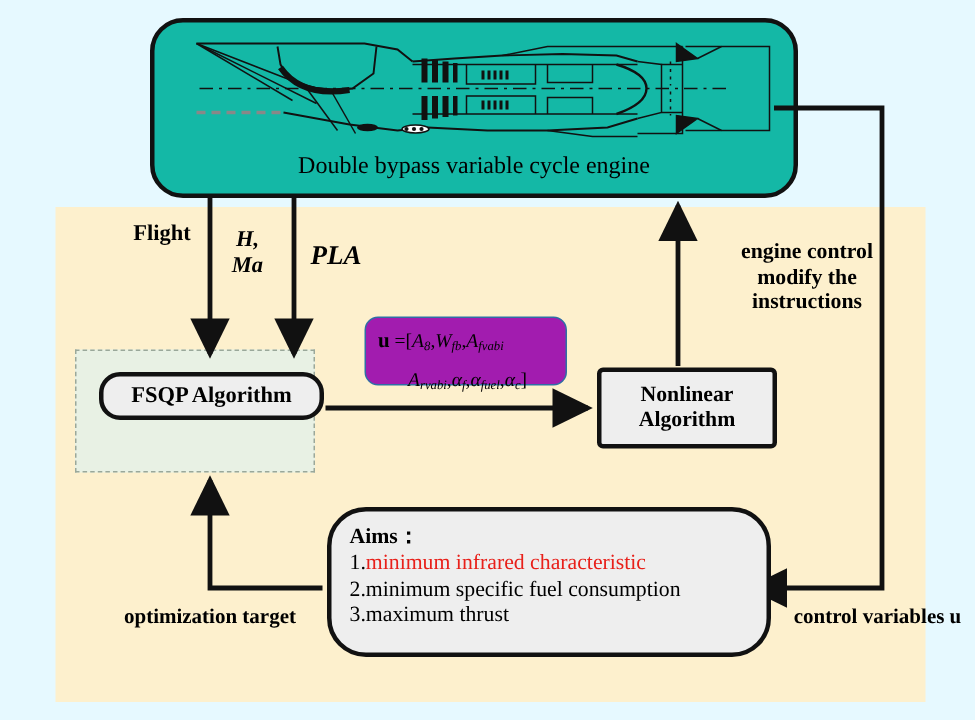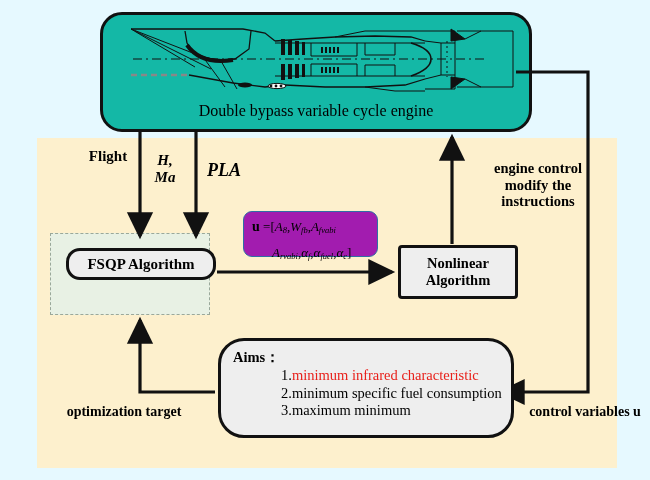--- a/index.html
+++ b/index.html
@@ -63,21 +63,21 @@
   }
   #aims-box{
     left:218px;top:338px;width:296px;height:100px;
     border-radius:26px;
     display:block;
     text-align:left;
     padding:7px 24px 0 12px;
     font-weight:normal;
   }
   #aims-title{font-size:14.5px;font-weight:bold;}
-  .aim-line{font-size:14.5px;line-height:1.22;white-space:nowrap;margin-left:48px;}
+  .aim-line{font-size:14.5px;line-height:1.22;white-space:nowrap;}
   .aim-red{color:#e8201a;}
 
   
   #u-box{
     position:absolute;left:243px;top:211px;width:135px;height:46px;
     background:#a21caf;
     border:1.6px solid #2f6ea5;
     border-radius:9px;
     box-sizing:border-box;
     color:#000;
@@ -88,21 +88,21 @@
   .bold-u{font-weight:bold;font-size:14px;}
   .it{font-style:italic;}
   .sub{font-size:8.5px;font-style:italic;vertical-align:-2px;}
 
   
   .lbl{position:absolute;font-weight:bold;color:#000;text-align:center;line-height:1.15;}
   #lbl-flight{left:62px;top:148px;width:92px;font-size:15px;}
   #lbl-hma{left:148px;top:152px;width:34px;font-size:15px;font-style:italic;}
   #lbl-pla{left:200px;top:160px;width:48px;font-size:18px;font-style:italic;}
   #lbl-modify{left:470px;top:160px;width:136px;font-size:14.5px;}
-  #lbl-opt{left:48px;top:404px;width:152px;font-size:14px;}
+  #lbl-opt{left:64px;top:404px;width:152px;font-size:14px;}
   #lbl-ctrl{left:512px;top:404px;width:146px;font-size:14px;}
 
   svg.wires{position:absolute;left:0;top:0;width:650px;height:480px;pointer-events:none;}
 </style>
 </head>
 <body>
 
 <div id="stage">
 
   <div class="cream-panel"></div>
@@ -232,21 +232,21 @@
     </div>
     <div class="u-l2">
       <span class="it">A</span><span class="sub">rvabi</span>,<span class="it">α</span><span class="sub">f</span>,<span class="it">α</span><span class="sub">fuel</span>,<span class="it">α</span><span class="sub">c</span><span>]</span>
     </div>
   </div>
 
   <div class="node" id="aims-box">
     <div id="aims-title">Aims：</div>
     <div class="aim-line"><span>1.</span><span class="aim-red">minimum infrared characteristic</span></div>
     <div class="aim-line"><span>2.</span><span>minimum specific fuel consumption</span></div>
-    <div class="aim-line"><span>3.</span><span>maximum minimum</span></div>
+    <div class="aim-line"><span>3.</span><span>maximum thrust</span></div>
   </div>
 
   <div class="lbl" id="lbl-flight">
     <div>Flight</div>
   </div>
 
   <div class="lbl" id="lbl-hma">
     <div>H,</div>
     <div>Ma</div>
   </div>

